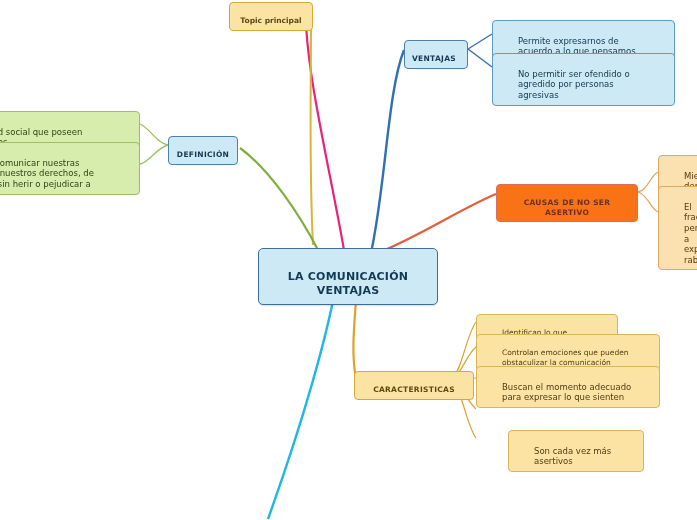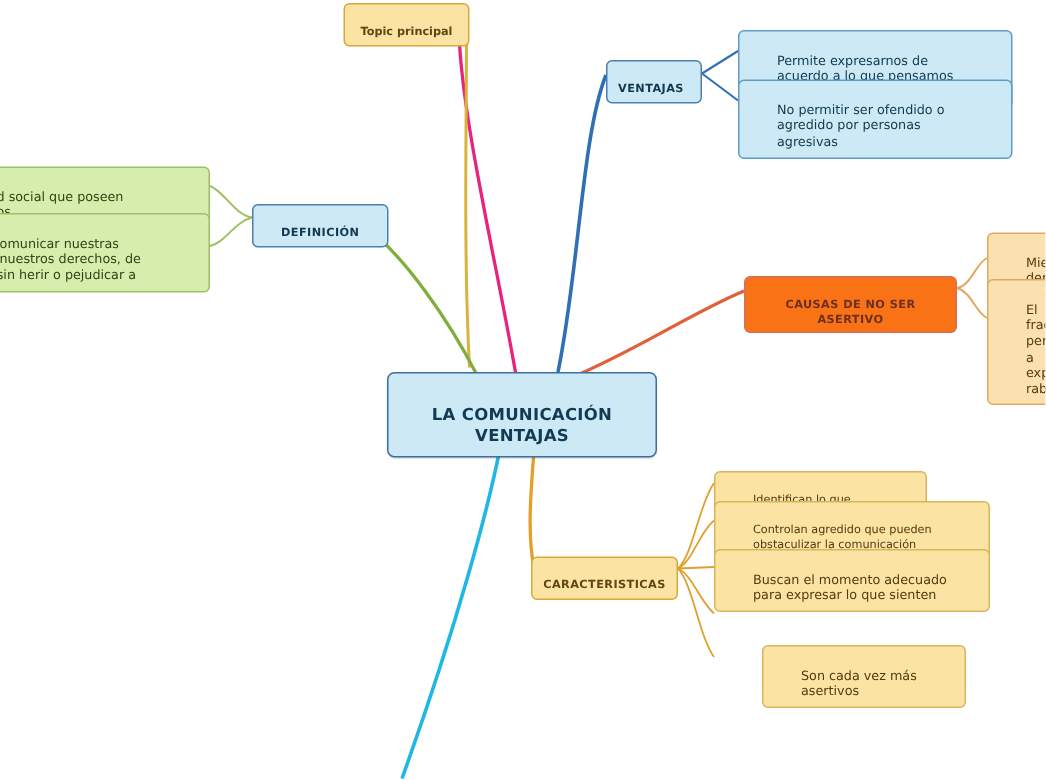--- a/index.html
+++ b/index.html
@@ -161,48 +161,48 @@
   <div class="node branch-blue" style="left:404px; top:40px; width:64px; text-align:left;">
     <span>VENTAJAS</span>
   </div>
   <div class="node leaf-blue" style="left:492px; top:20px; width:183px;">
     <span>Permite expresarnos de acuerdo a lo que pensamos sin ofender a nadie</span>
   </div>
   <div class="node leaf-blue" style="left:492px; top:53px; width:183px;">
     <span>No permitir ser ofendido o agredido por personas agresivas</span>
   </div>
 
-  <div class="node branch-blue" style="left:168px; top:136px; width:91px; text-align:center;">
+  <div class="node branch-blue" style="left:168px; top:136px; width:70px; text-align:center;">
     <span>DEFINICIÓN</span>
   </div>
   <div class="node leaf-green" style="left:-62px; top:111px; width:202px;">
     <span>habilidad social que poseen individuos</span>
   </div>
   <div class="node leaf-green" style="left:-62px; top:142px; width:202px;">
     <span>dad es comunicar nuestras ofender nuestros derechos, de ecuada sin herir o pejudicar a</span>
   </div>
 
   <div class="node branch-red" style="left:496px; top:184px; width:142px; text-align:center;">
     <span>CAUSAS DE NO SER ASERTIVO</span>
   </div>
   <div class="node leaf-orange" style="left:658px; top:155px; width:70px;">
     <span>Miedo demas</span>
   </div>
   <div class="node leaf-orange" style="left:658px; top:186px; width:70px;">
     <span>El fraca person a expr rabia</span>
   </div>
 
-  <div class="node branch-yellow" style="left:354px; top:371px; width:98px; text-align:center;">
+  <div class="node branch-yellow" style="left:354px; top:371px; width:120px; text-align:center;">
     <span>CARACTERISTICAS</span>
   </div>
   <div class="node leaf-yellow small-text" style="left:476px; top:314px; width:142px;">
     <span>Identifican lo que piensan y sienten</span>
   </div>
   <div class="node leaf-yellow small-text" style="left:476px; top:334px; width:184px;">
-    <span>Controlan agredido que pueden obstaculizar la comunicación</span>
+    <span>Controlan emociones que pueden obstaculizar la comunicación</span>
   </div>
   <div class="node leaf-yellow" style="left:476px; top:366px; width:184px;">
     <span>Buscan el momento adecuado para expresar lo que sienten</span>
   </div>
   <div class="node leaf-yellow" style="left:476px; top:430px; width:136px;margin-left:32px;">
     <span>Son cada vez más asertivos</span>
   </div>
 
 </div>
 

